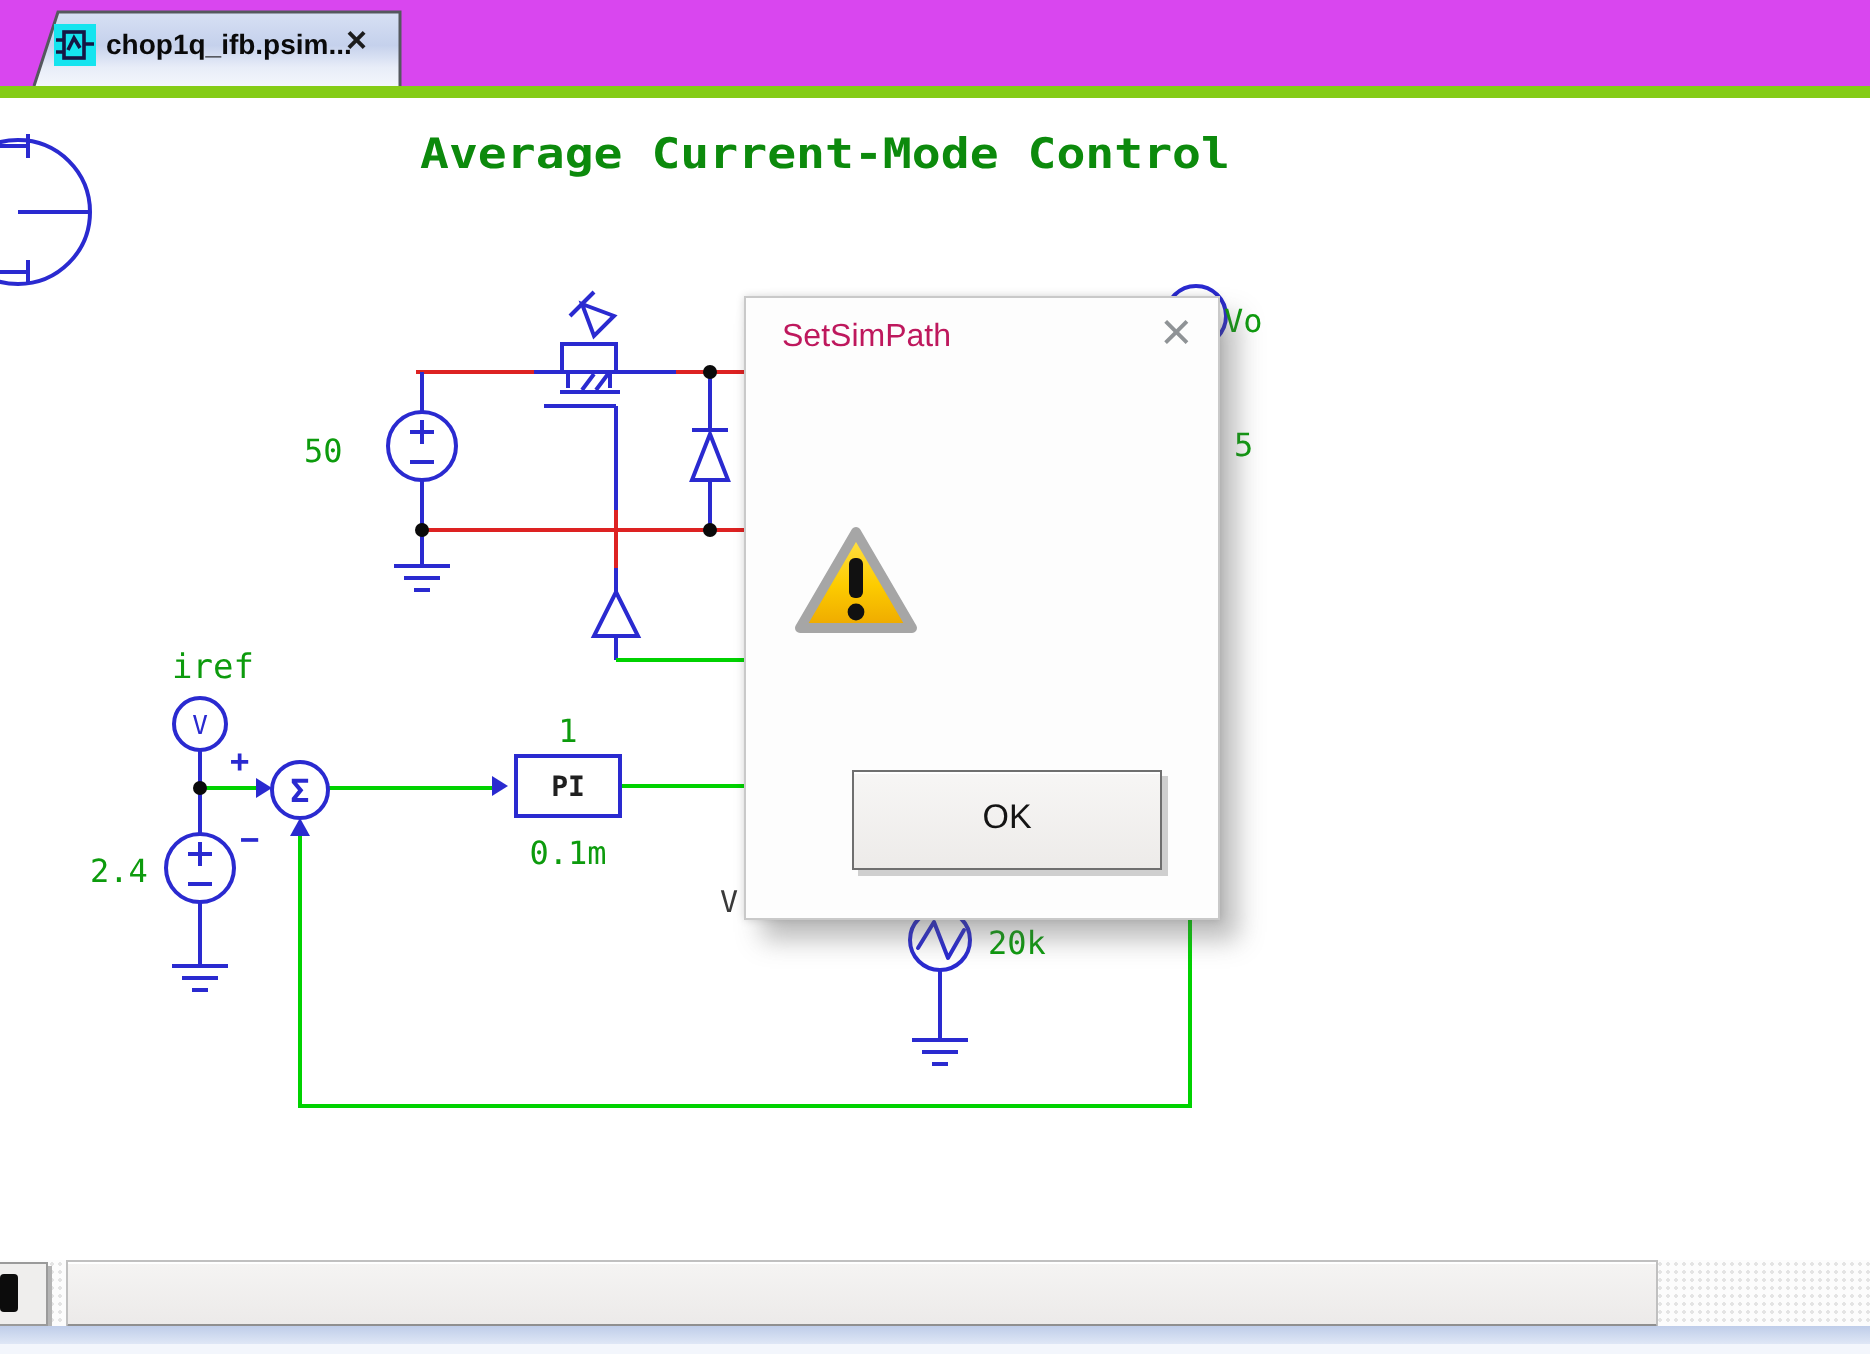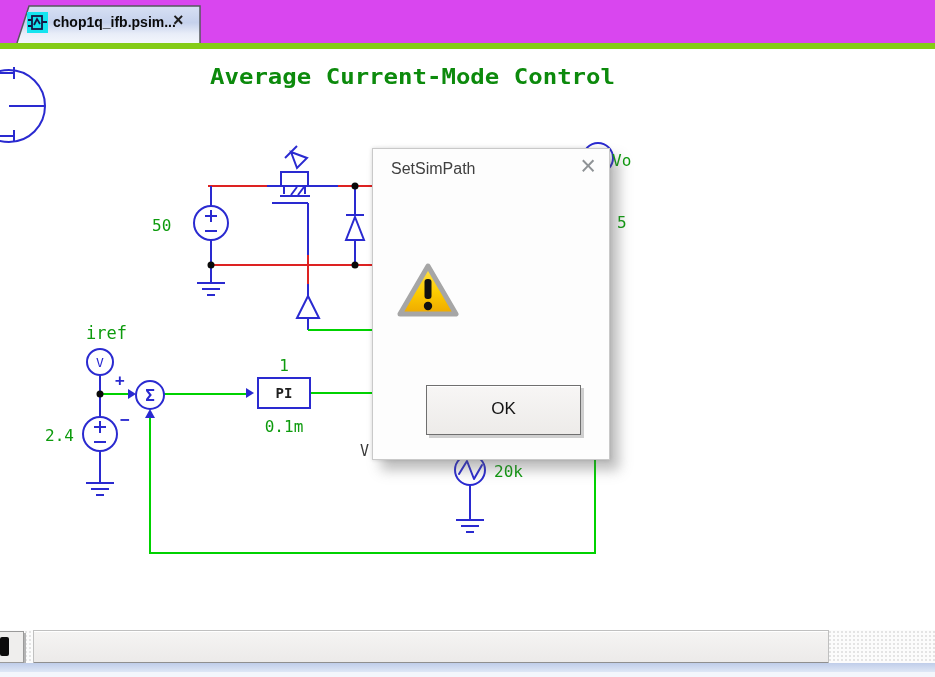--- a/index.html
+++ b/index.html
@@ -15,21 +15,21 @@
   #tab-close{position:absolute;left:173px;top:10px;font-size:18px;font-weight:bold;color:#1c1c1c;z-index:42;cursor:default;}
 
   
   #schem{position:absolute;left:0;top:0;width:935px;height:677px;z-index:1;}
   .mono{font-family:"DejaVu Sans Mono",monospace;}
 
   
   #dlg{position:absolute;left:372px;top:148px;width:236px;height:310px;background:#fdfdfd;
        border:1px solid #c9c9c9;z-index:30;
        box-shadow:0 0 4px rgba(0,0,0,.15), 9px 10px 12px rgba(90,90,90,.40);}
-  #dlg-title{position:absolute;left:18px;top:11px;font-size:16px;color:#404040;}
+  #dlg-title{position:absolute;left:18px;top:11px;font-size:16px;color:#be185d;}
   #dlg-close{position:absolute;right:13px;top:2px;font-size:27px;font-weight:200;color:#8f9396;line-height:30px;cursor:default;}
   #dlg-icon{position:absolute;left:22px;top:112px;width:66px;height:60px;}
   #dlg-ok{position:absolute;left:53px;top:236px;width:153px;height:48px;
           background:linear-gradient(#f7f6f5,#edebe9);
           border:1px solid #6f6f6f;box-shadow:3px 3px 0 rgba(0,0,0,.18), inset 0 1px 0 #ffffff;
           font-size:17px;color:#141414;text-align:center;line-height:46px;cursor:default;
           font-family:Liberation Sans, sans-serif;}
 
   
   #hscroll-track{position:absolute;left:0;top:630px;width:935px;height:33px;background:#fcfcfc;

